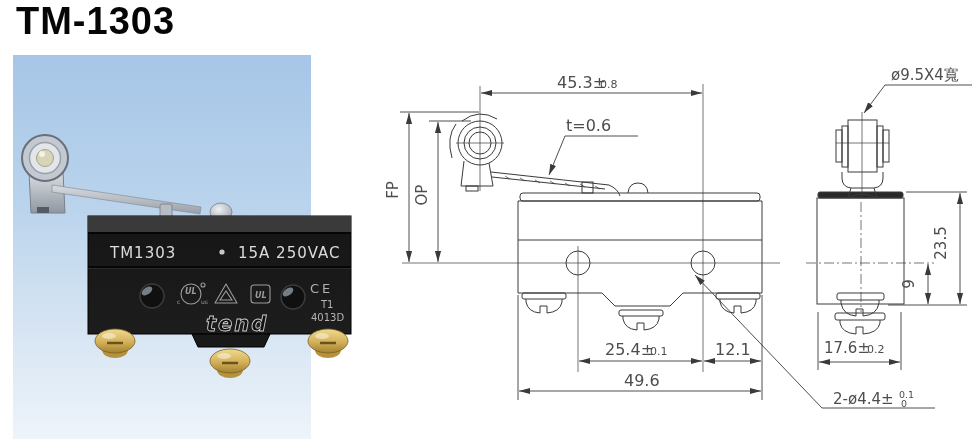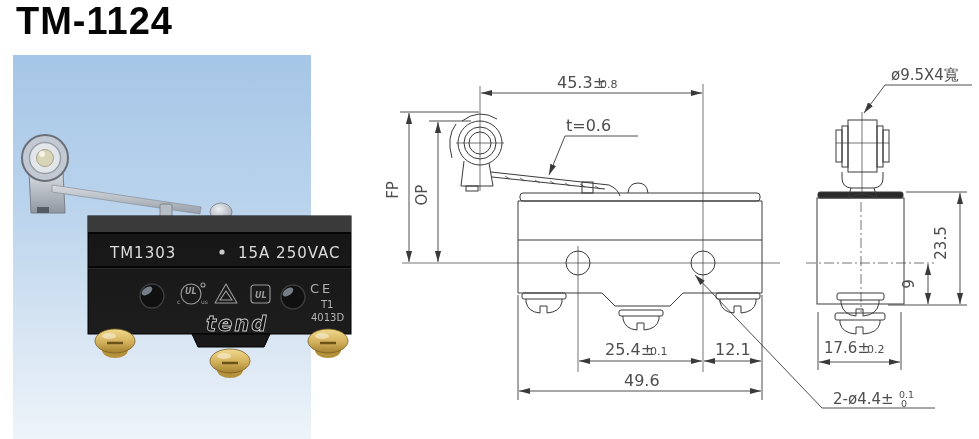--- a/index.html
+++ b/index.html
@@ -11,21 +11,21 @@
        background:linear-gradient(180deg,#a6c6e7 0%,#b9d3ec 38%,#d7e5f3 72%,#eef4fa 100%);}
   .photo svg{display:block;}
   .drawing{position:absolute;left:0;top:0;width:979px;height:439px;}
   svg text{font-family:"DejaVu Sans",sans-serif;}
   .dimtxt{fill:#4d4d4d;}
   .photxt{fill:#dcdcdc;letter-spacing:1px;}
 </style>
 </head>
 <body>
 
-<div class="page-title">TM-1124</div>
+<div class="page-title">TM-1303</div>
 
 <div class="photo">
 <svg width="346" height="384" viewBox="0 0 346 384">
   <defs>
     <linearGradient id="metal" x1="0" y1="0" x2="0" y2="1">
       <stop offset="0" stop-color="#dde1e6"></stop>
           <stop offset="1" stop-color="#8f96a0"></stop>
     </linearGradient>
     <linearGradient id="metal2" x1="0" y1="0" x2="0" y2="1">
       <stop offset="0" stop-color="#d8dce1"></stop>

